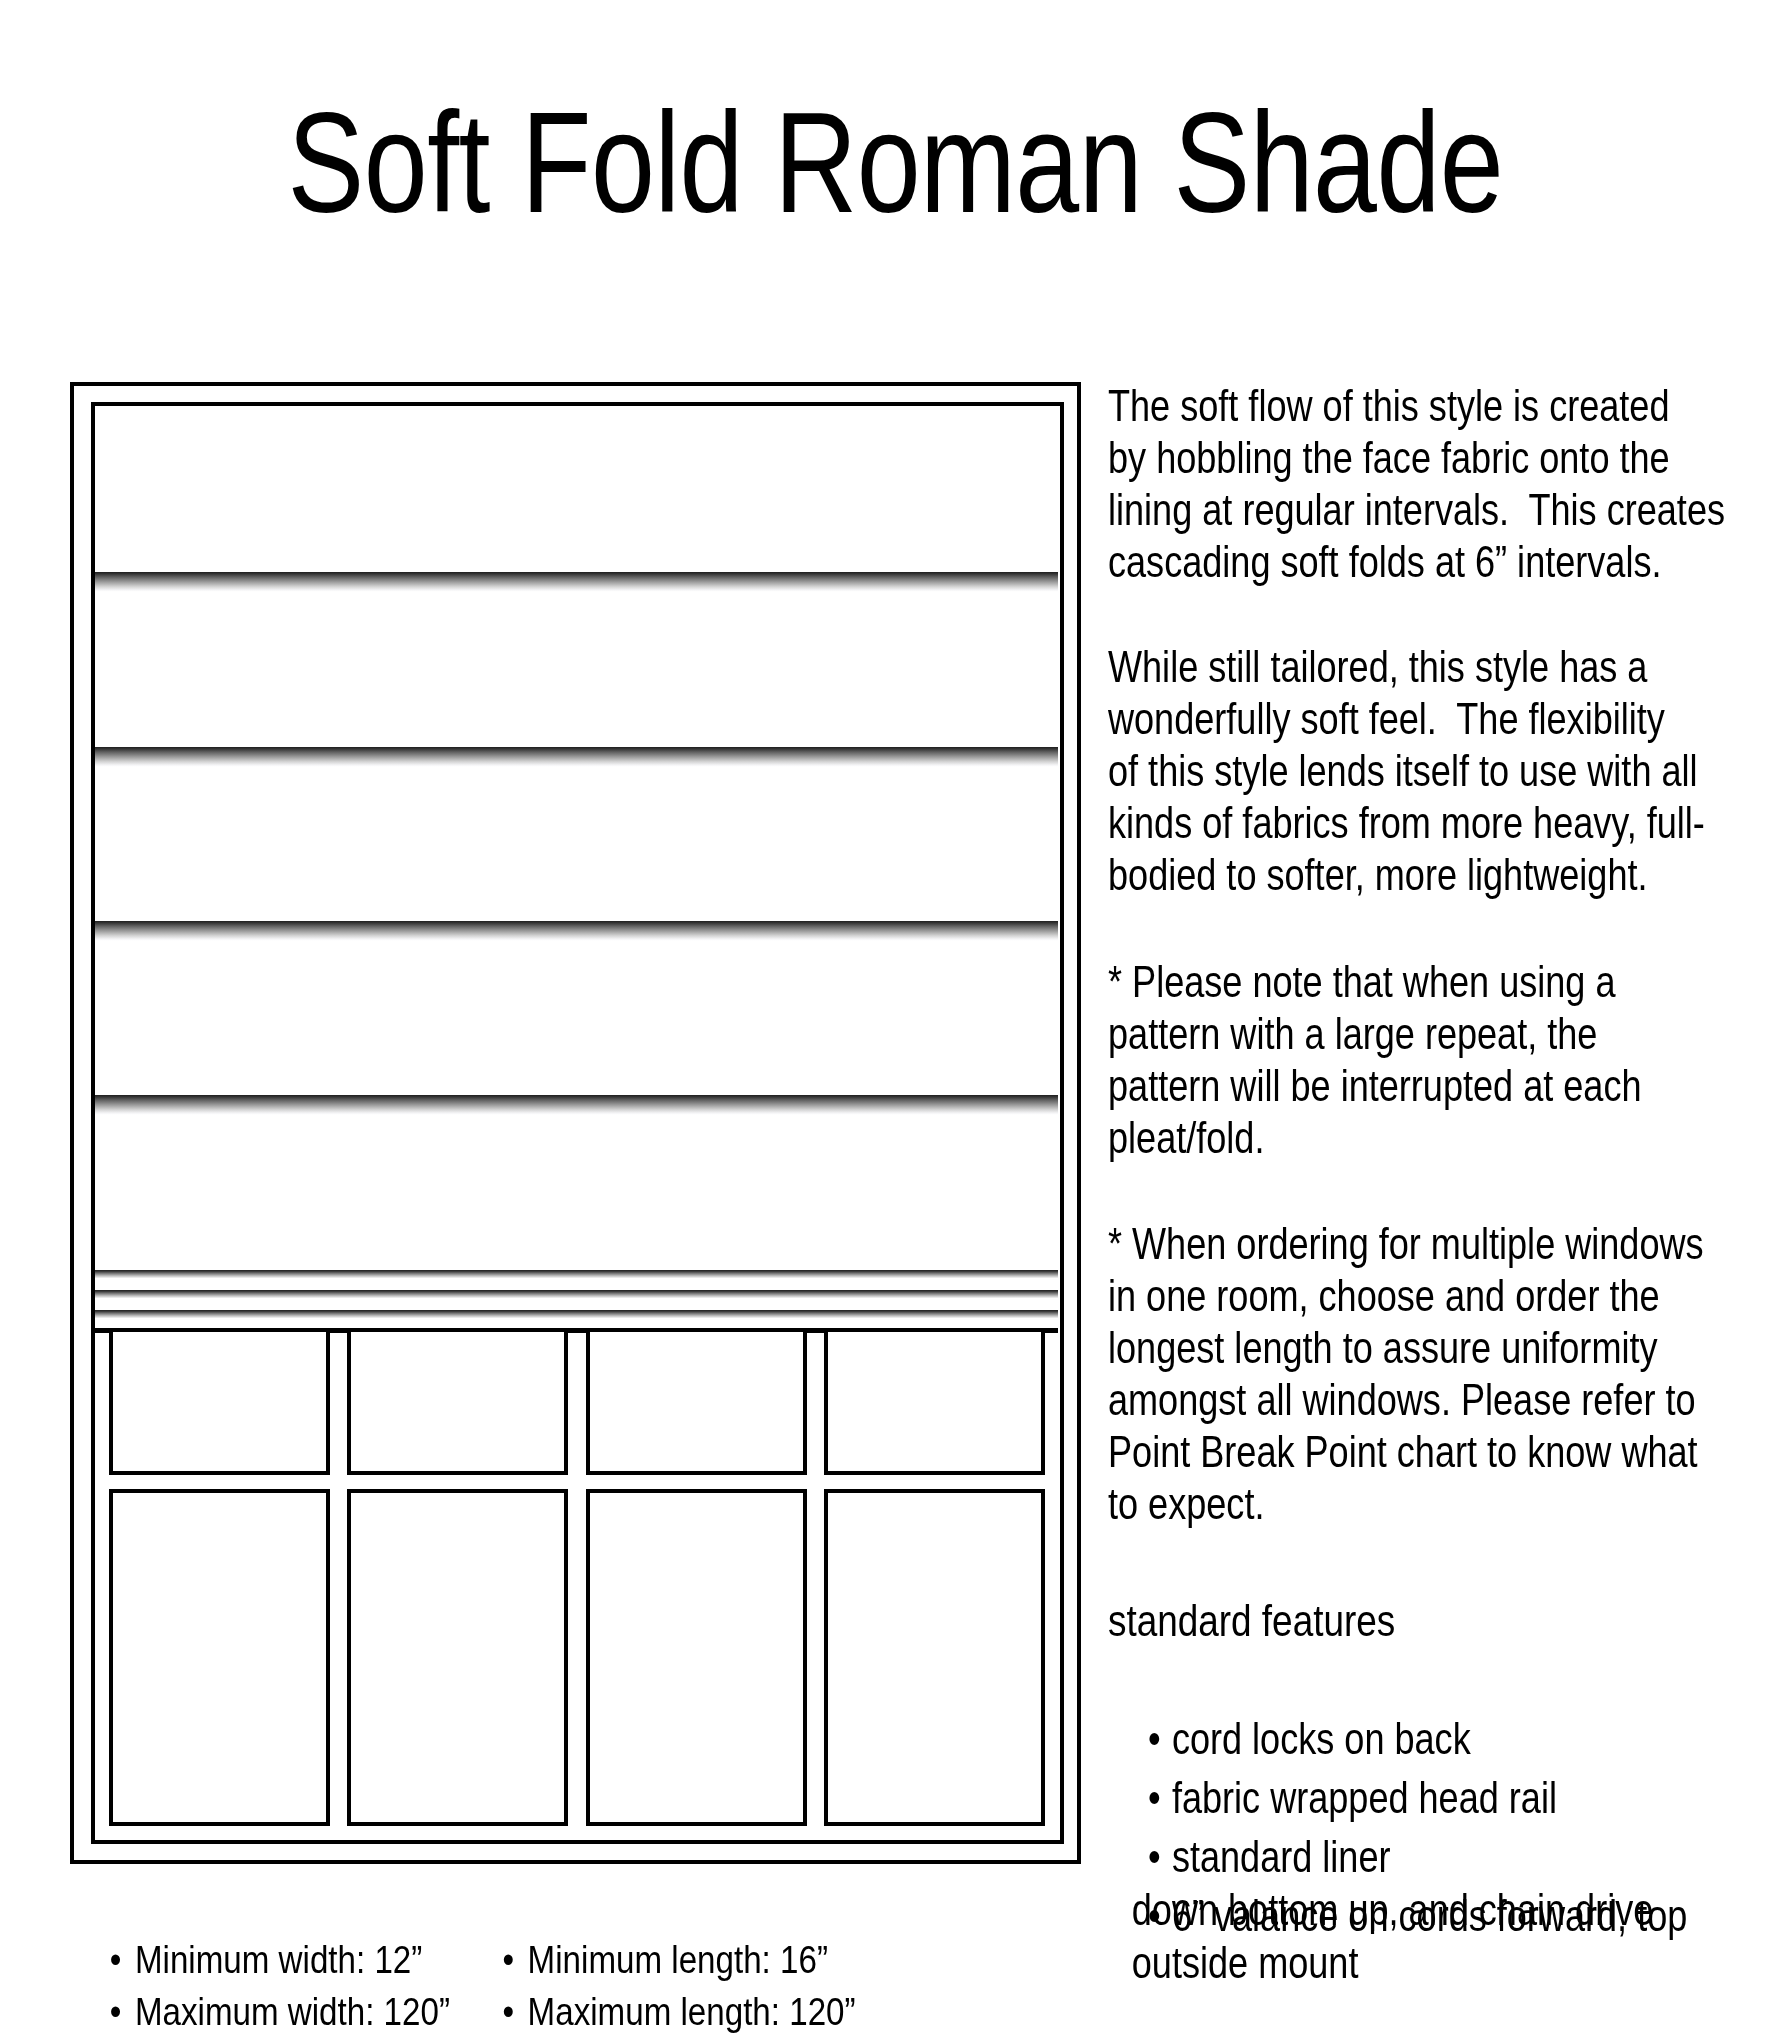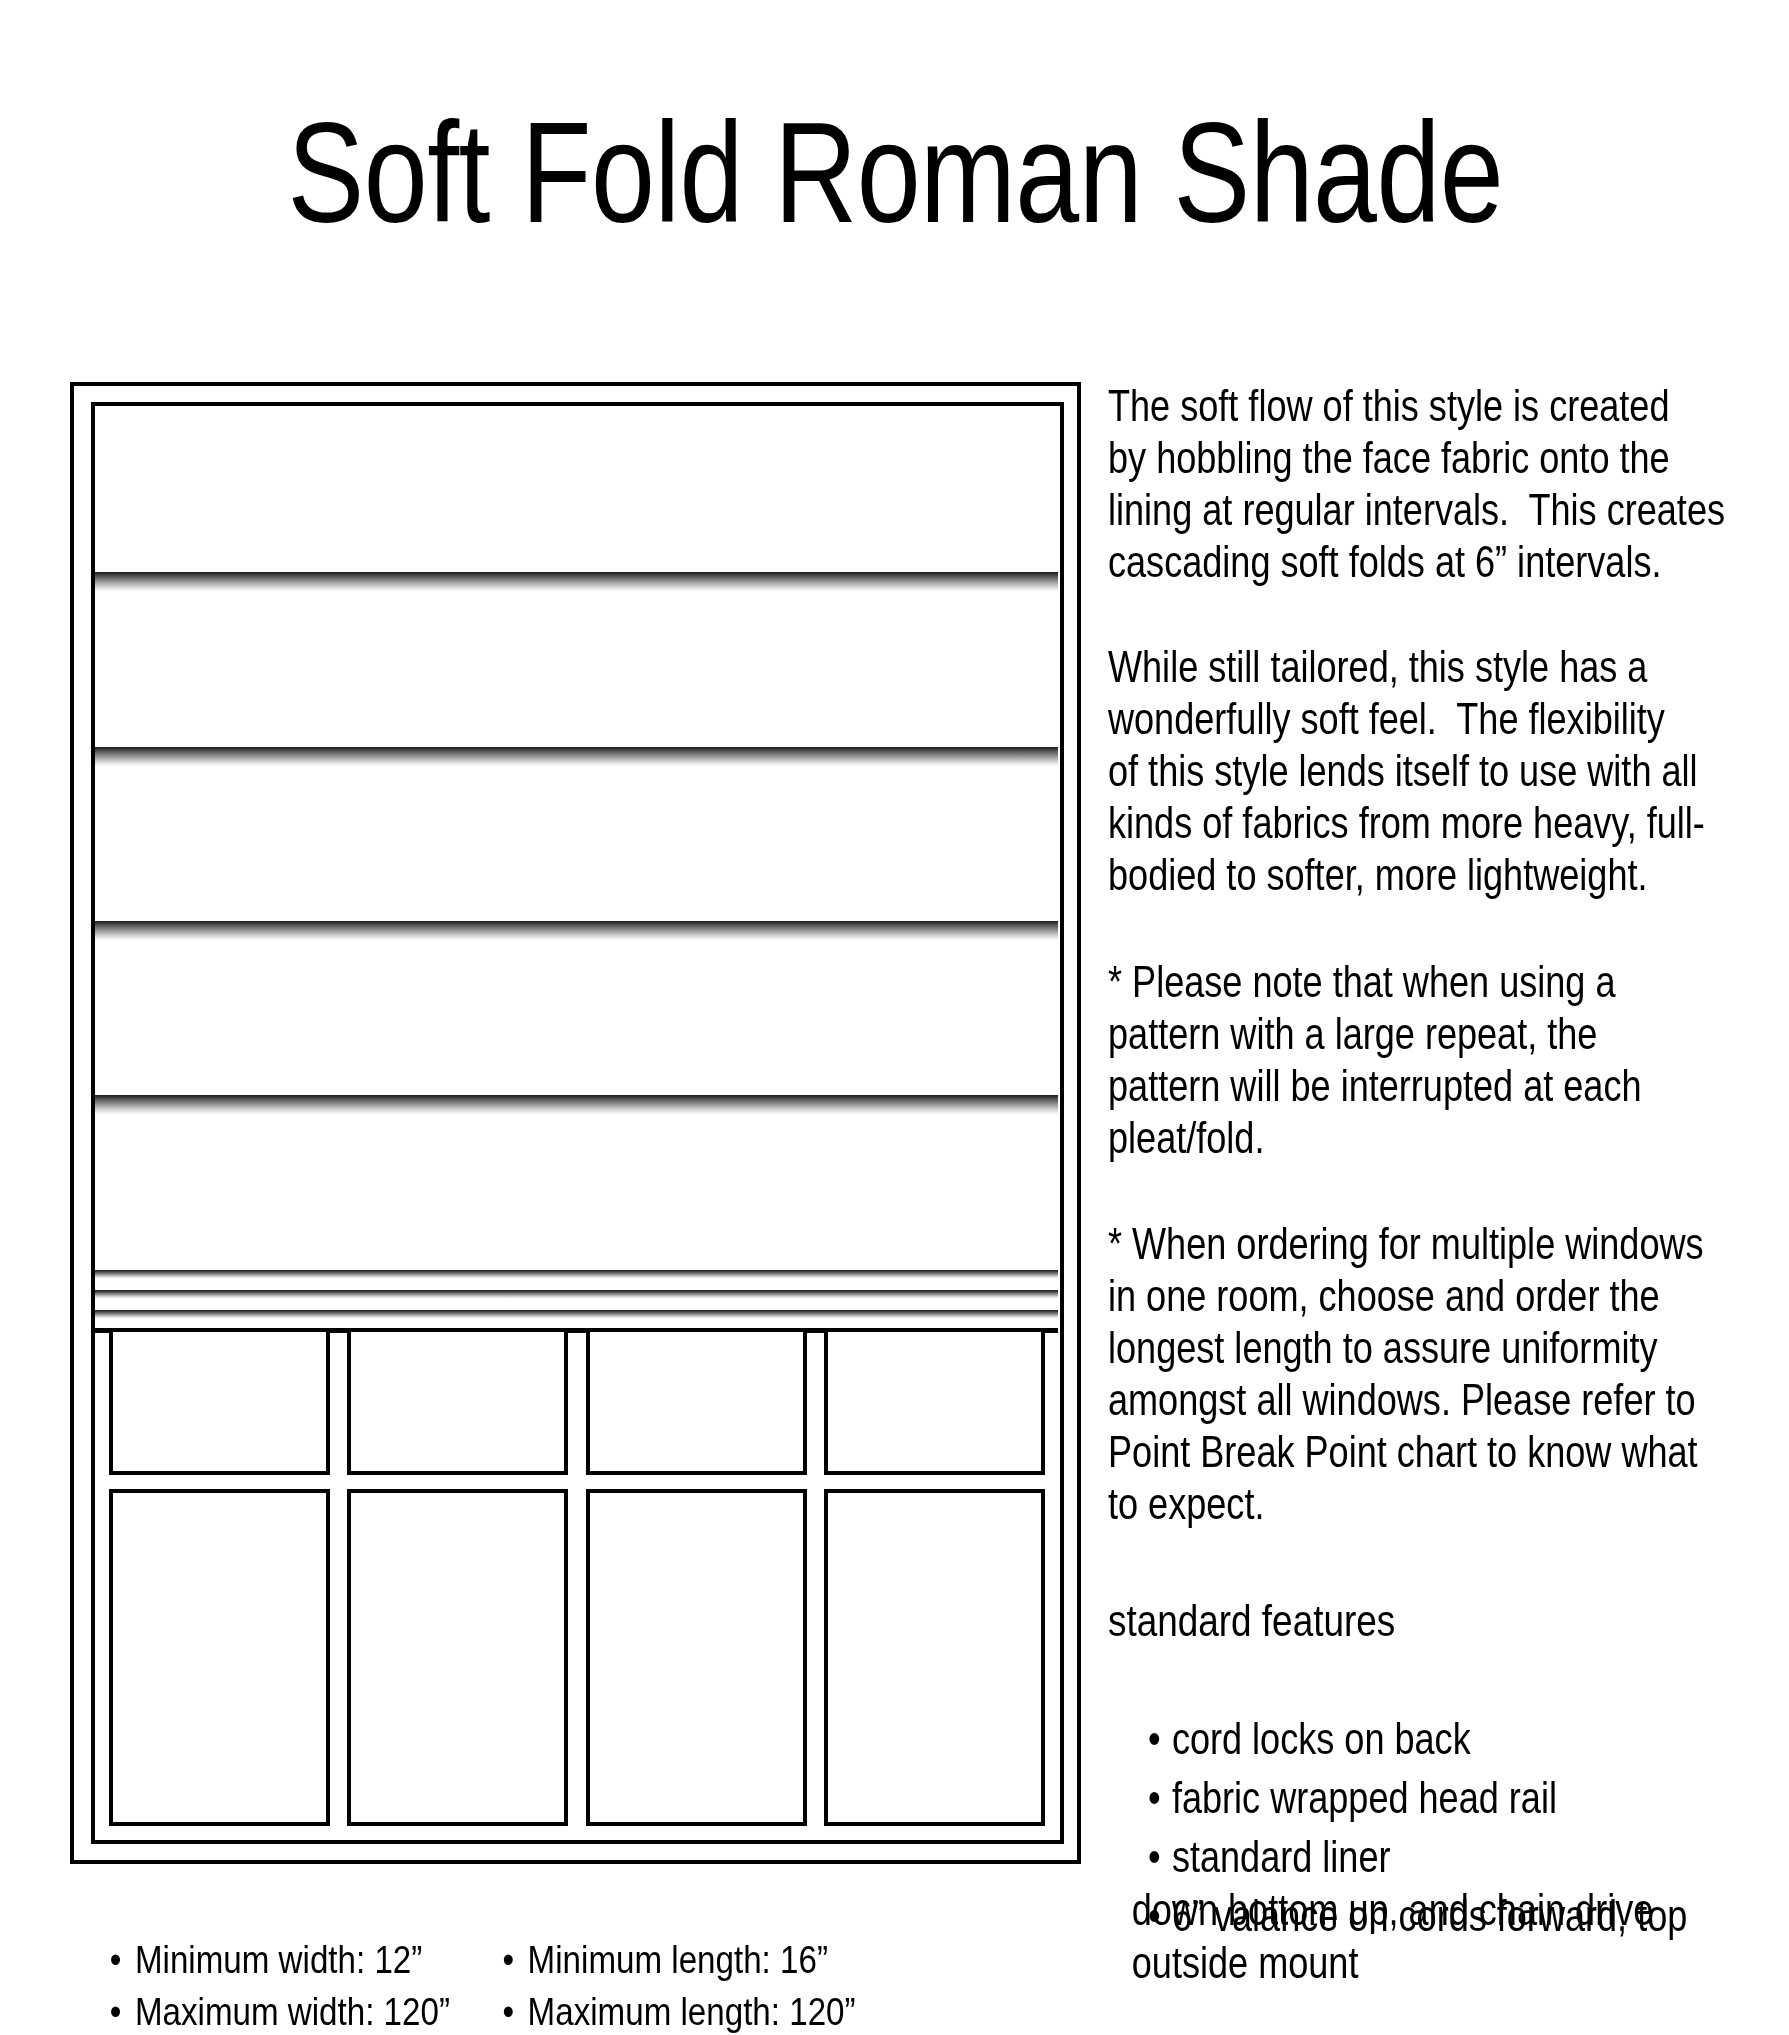--- a/index.html
+++ b/index.html
@@ -7,21 +7,21 @@
     position: relative;
     width: 1790px;
     height: 2035px;
     overflow: hidden;
     font-family: "Liberation Sans", "DejaVu Sans", sans-serif;
     color: #000000;
   }
 
   
   .title-wrap {
-    position: absolute; left: 0; top: 102px; width: 1790px;
+    position: absolute; left: 0; top: 92px; width: 1790px;
     text-align: center; height: 142px;
   }
   .title {
     display: inline-block;
     font-size: 142px; line-height: 142px;
     font-weight: normal;
     letter-spacing: -0.7px;
     transform: scaleX(0.81);
     transform-origin: 50% 0;
     white-space: pre;

